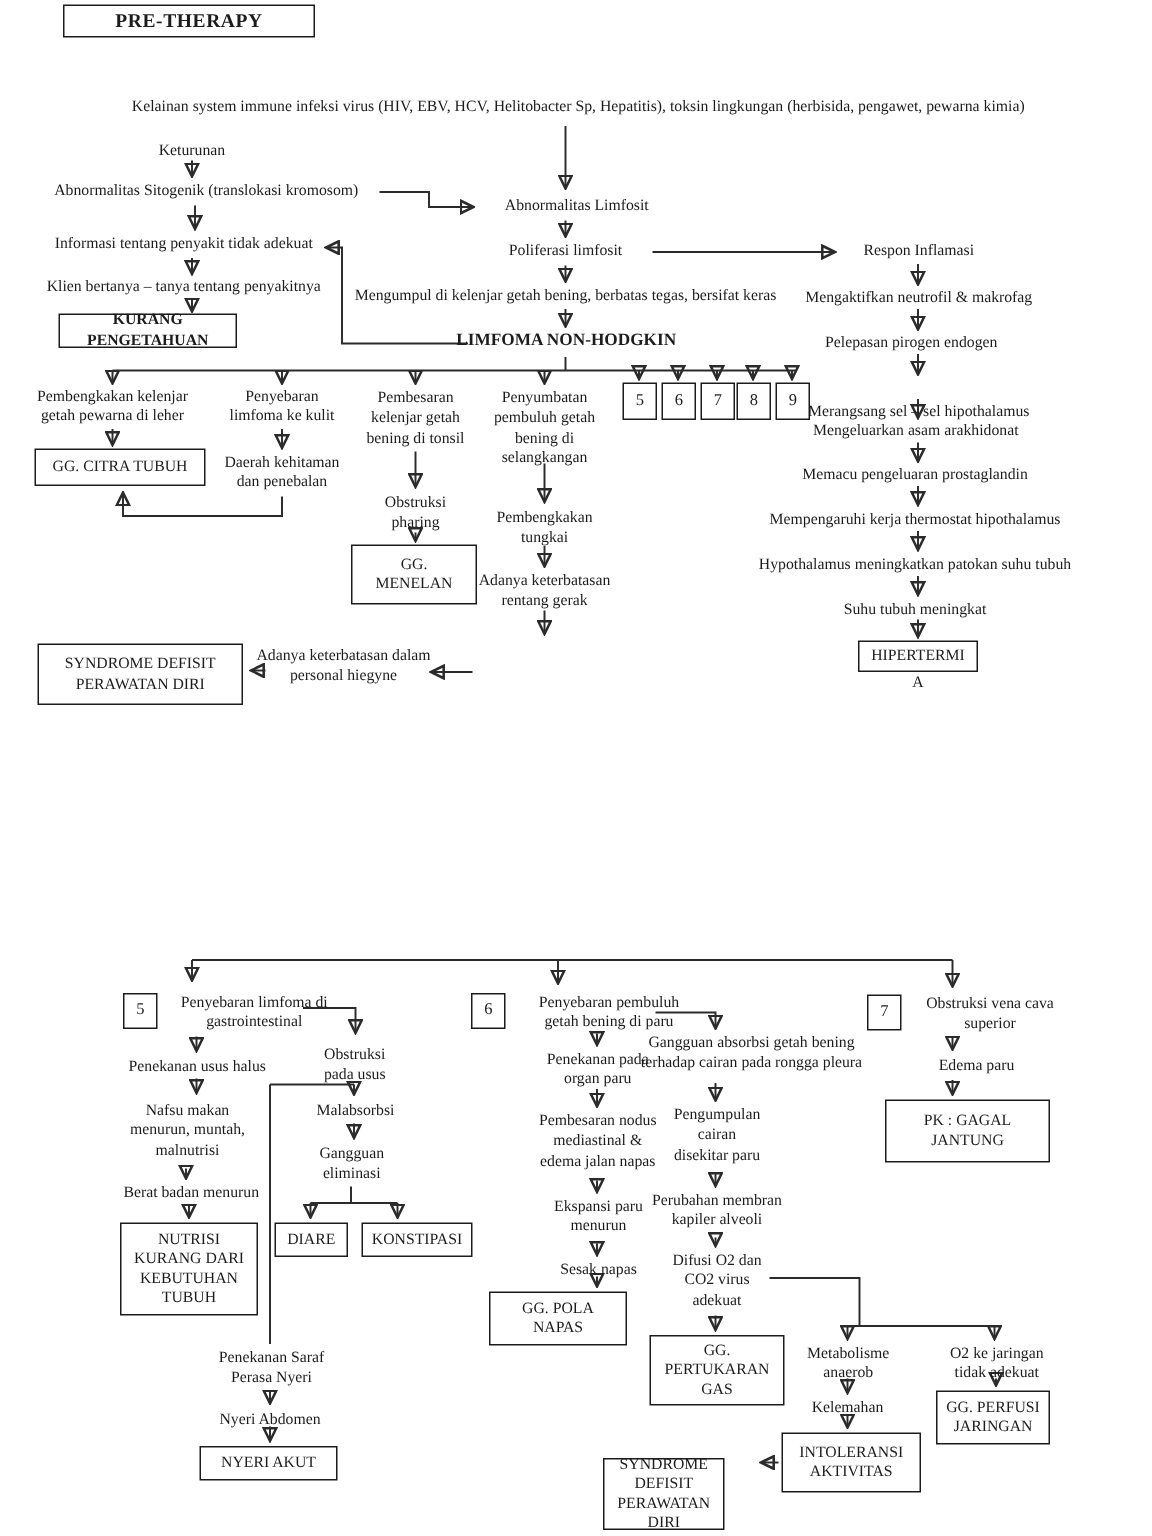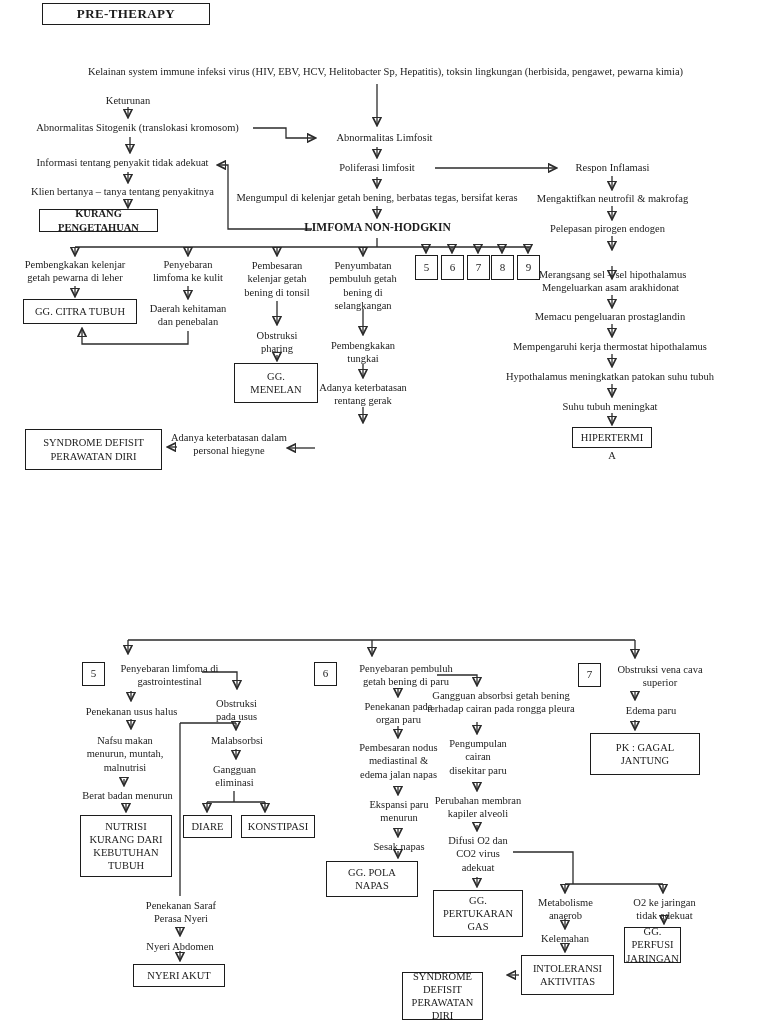--- a/index.html
+++ b/index.html
@@ -219,21 +219,21 @@
   <div class="nd" style="left:523px;top:896px;width:85px">Metabolisme
 anaerob</div>
   <div class="nd" style="left:525px;top:932px;width:80px">Kelemahan</div>
   <div class="bx" style="left:521px;top:955px;width:93px;height:40px">INTOLERANSI
 AKTIVITAS</div>
   <div class="bx" style="left:402px;top:972px;width:81px;height:48px">SYNDROME
 DEFISIT
 PERAWATAN DIRI</div>
   <div class="nd" style="left:617px;top:896px;width:95px">O2 ke jaringan
 tidak adekuat</div>
-  <div class="bx" style="left:624px;top:927px;width:57px;height:36px">GG. PERFUSI
+  <div class="bx" style="left:624px;top:927px;width:76px;height:36px">GG. PERFUSI
 JARINGAN</div>
 
   <div class="bx num" style="left:578px;top:663px;width:23px;height:24px">7</div>
   <div class="nd" style="left:600px;top:663px;width:120px">Obstruksi vena cava
 superior</div>
   <div class="nd" style="left:612px;top:704px;width:78px">Edema paru</div>
   <div class="bx" style="left:590px;top:733px;width:110px;height:42px">PK : GAGAL
 JANTUNG</div>
 
 </div>

